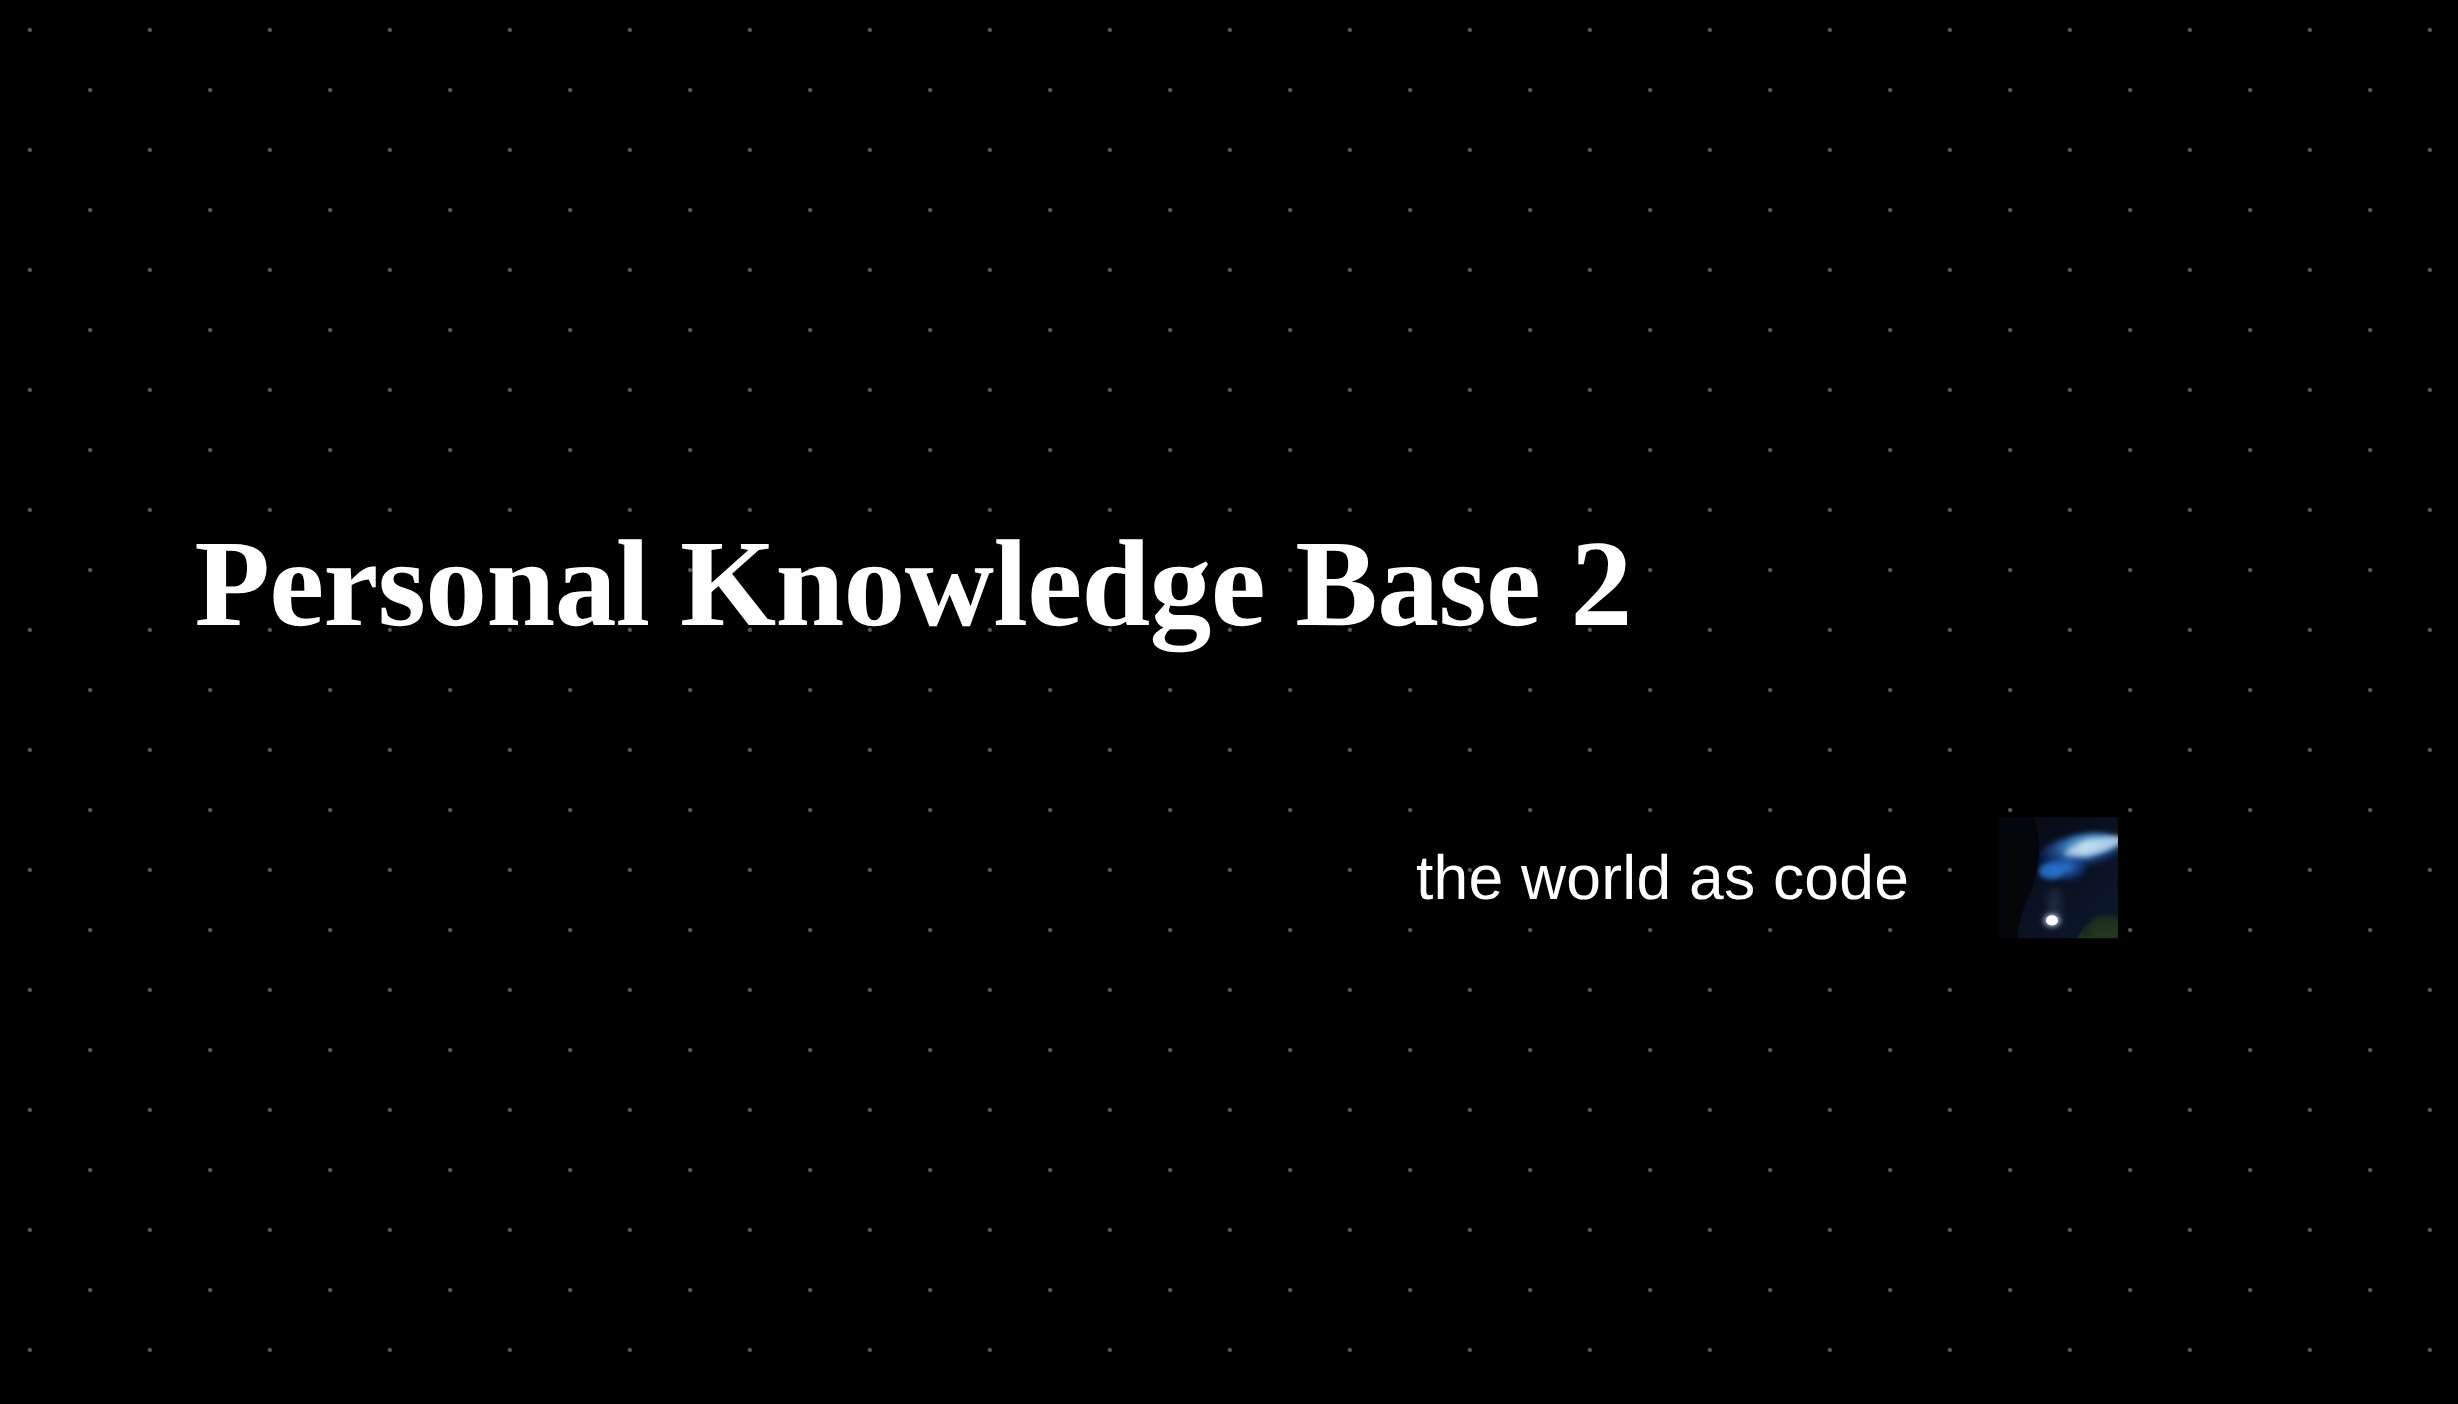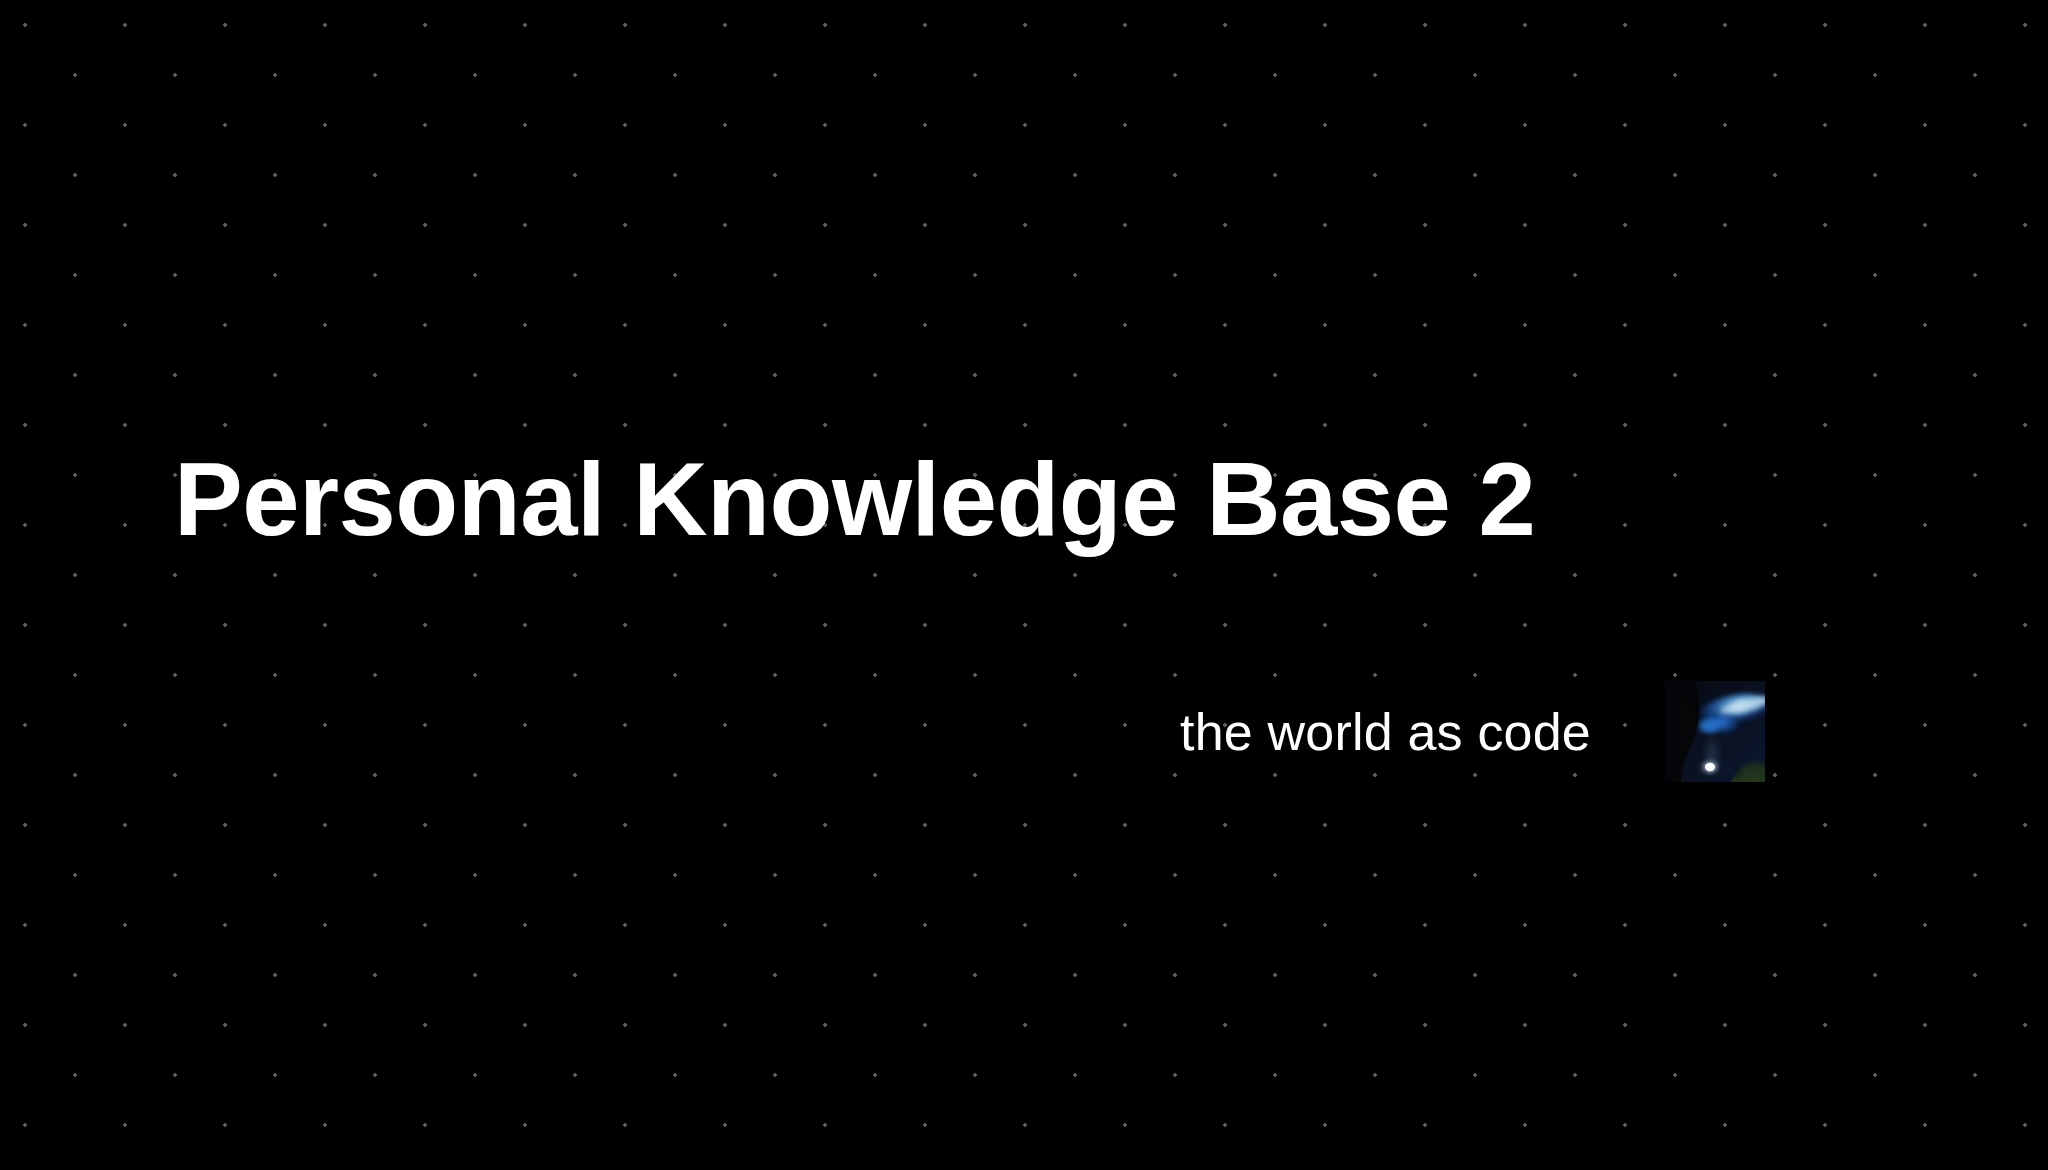--- a/index.html
+++ b/index.html
@@ -35,22 +35,22 @@
 
   
   #title-block {
     position: absolute;
     left: 162px;
     top: 432px;
     width: 1600px;
   }
 
   #slide-title {
-    margin: 12px;
-    font-family: Liberation Sans, sans-serif;
+    margin: 0;
+    font-family: Liberation Serif, serif;
     font-weight: 700;
     font-size: 103px;
     line-height: 1.08;
     letter-spacing: -0.5px;
     color: #ffffff;
     white-space: nowrap;
   }
 
   
   #subtitle-row {

